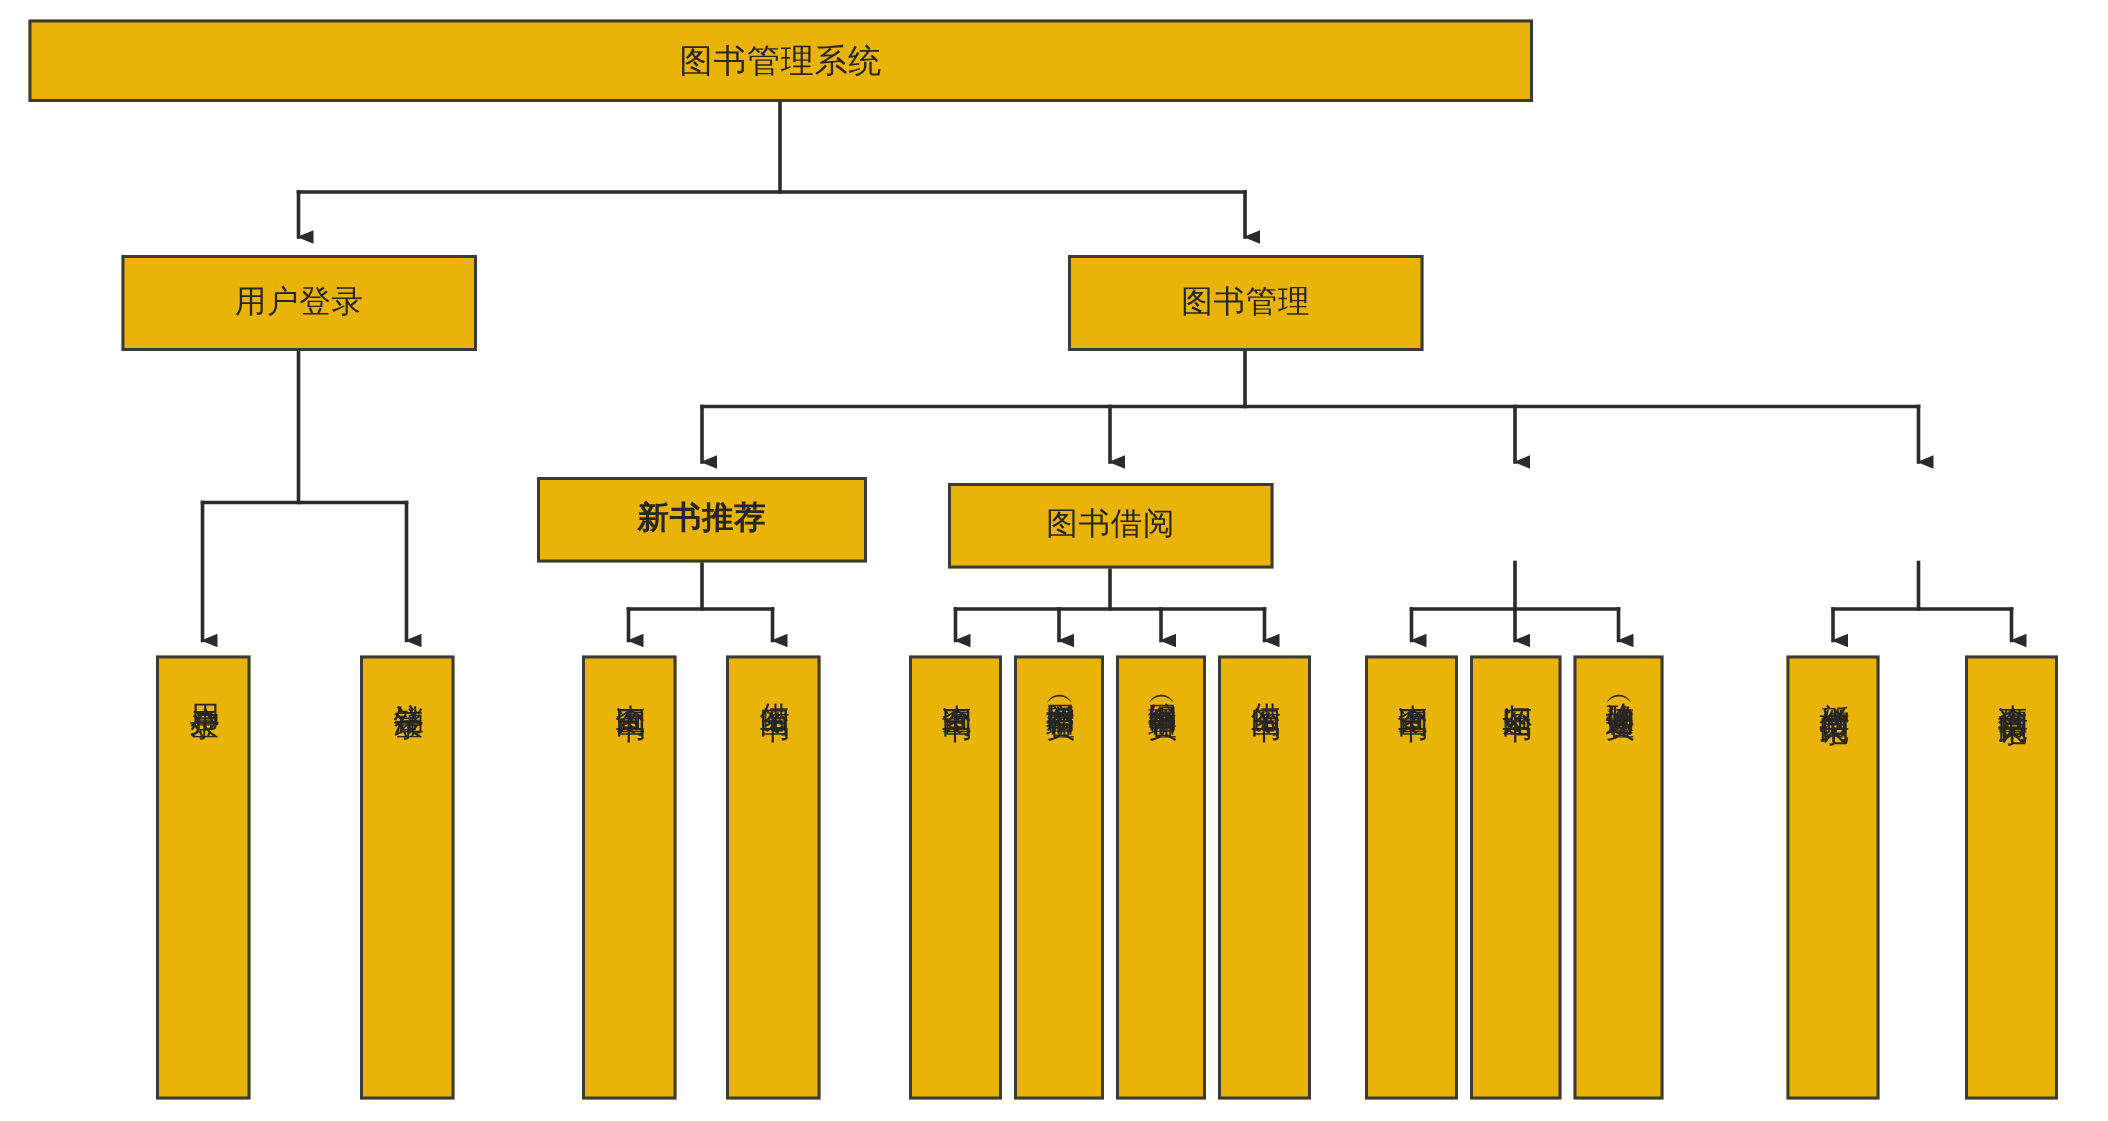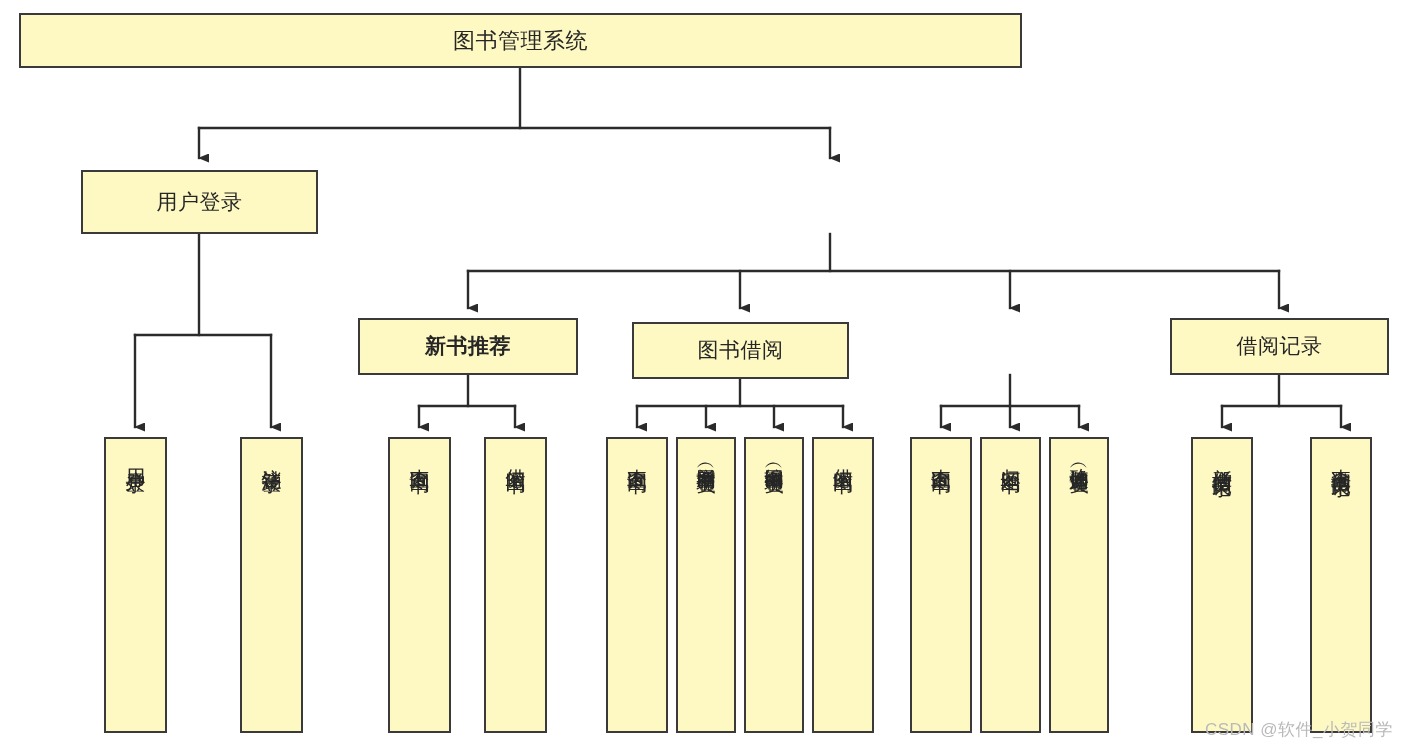--- a/index.html
+++ b/index.html
@@ -16,21 +16,21 @@
     width:1405px;height:747px;
   }
   svg#connector-layer{
     position:absolute;left:0;top:0;
     width:1405px;height:747px;
     pointer-events:none;
   }
   .node{
     position:absolute;
     box-sizing:border-box;
-    background:#fef9c3;
+    background:#eab308;
     border:2px solid #3a3a3a;
     display:flex;
     align-items:center;
     justify-content:center;
     color:#1b1b1b;
   }
   .node .label{
     font-size:21px;
     line-height:1.18;
     letter-spacing:0.5px;
@@ -124,29 +124,29 @@
     </g>
   </svg>
 
   <div class="node root" style="left:19px;top:13px;width:1003px;height:55px;">
     <span class="label">图书管理系统</span>
   </div>
 
   <div class="node branch" style="left:81px;top:170px;width:237px;height:64px;">
     <span class="label">用户登录</span>
   </div>
+  <div class="node branch" style="left:712px;top:170px;width:237px;height:64px;">
+    <span class="label">图书管理</span>
+  </div>
 
   <div class="node branch" style="left:358px;top:318px;width:220px;height:57px;font-weight:bold;">
     <span class="label">新书推荐</span>
   </div>
   <div class="node branch" style="left:632px;top:322px;width:217px;height:57px;">
     <span class="label">图书借阅</span>
-  </div>
-  <div class="node branch" style="left:1170px;top:318px;width:219px;height:57px;">
-    <span class="label">借阅记录</span>
   </div>
 
   <div class="node leaf" style="left:104px;top:437px;width:63px;height:296px;">
     <span class="label">用户登录</span>
   </div>
   <div class="node leaf" style="left:240px;top:437px;width:63px;height:296px;">
     <span class="label">注销登录</span>
   </div>
 
   <div class="node leaf" style="left:388px;top:437px;width:63px;height:296px;">
@@ -179,15 +179,14 @@
     <span class="label">确认归还（管理员）</span>
   </div>
 
   <div class="node leaf" style="left:1191px;top:437px;width:62px;height:296px;">
     <span class="label">新增借阅记录</span>
   </div>
   <div class="node leaf" style="left:1310px;top:437px;width:62px;height:296px;">
     <span class="label">查询借阅记录</span>
   </div>
 
-  <div class="watermark">CSDN @软件_小贺同学</div>
 
 </div>
 
 </body></html>

